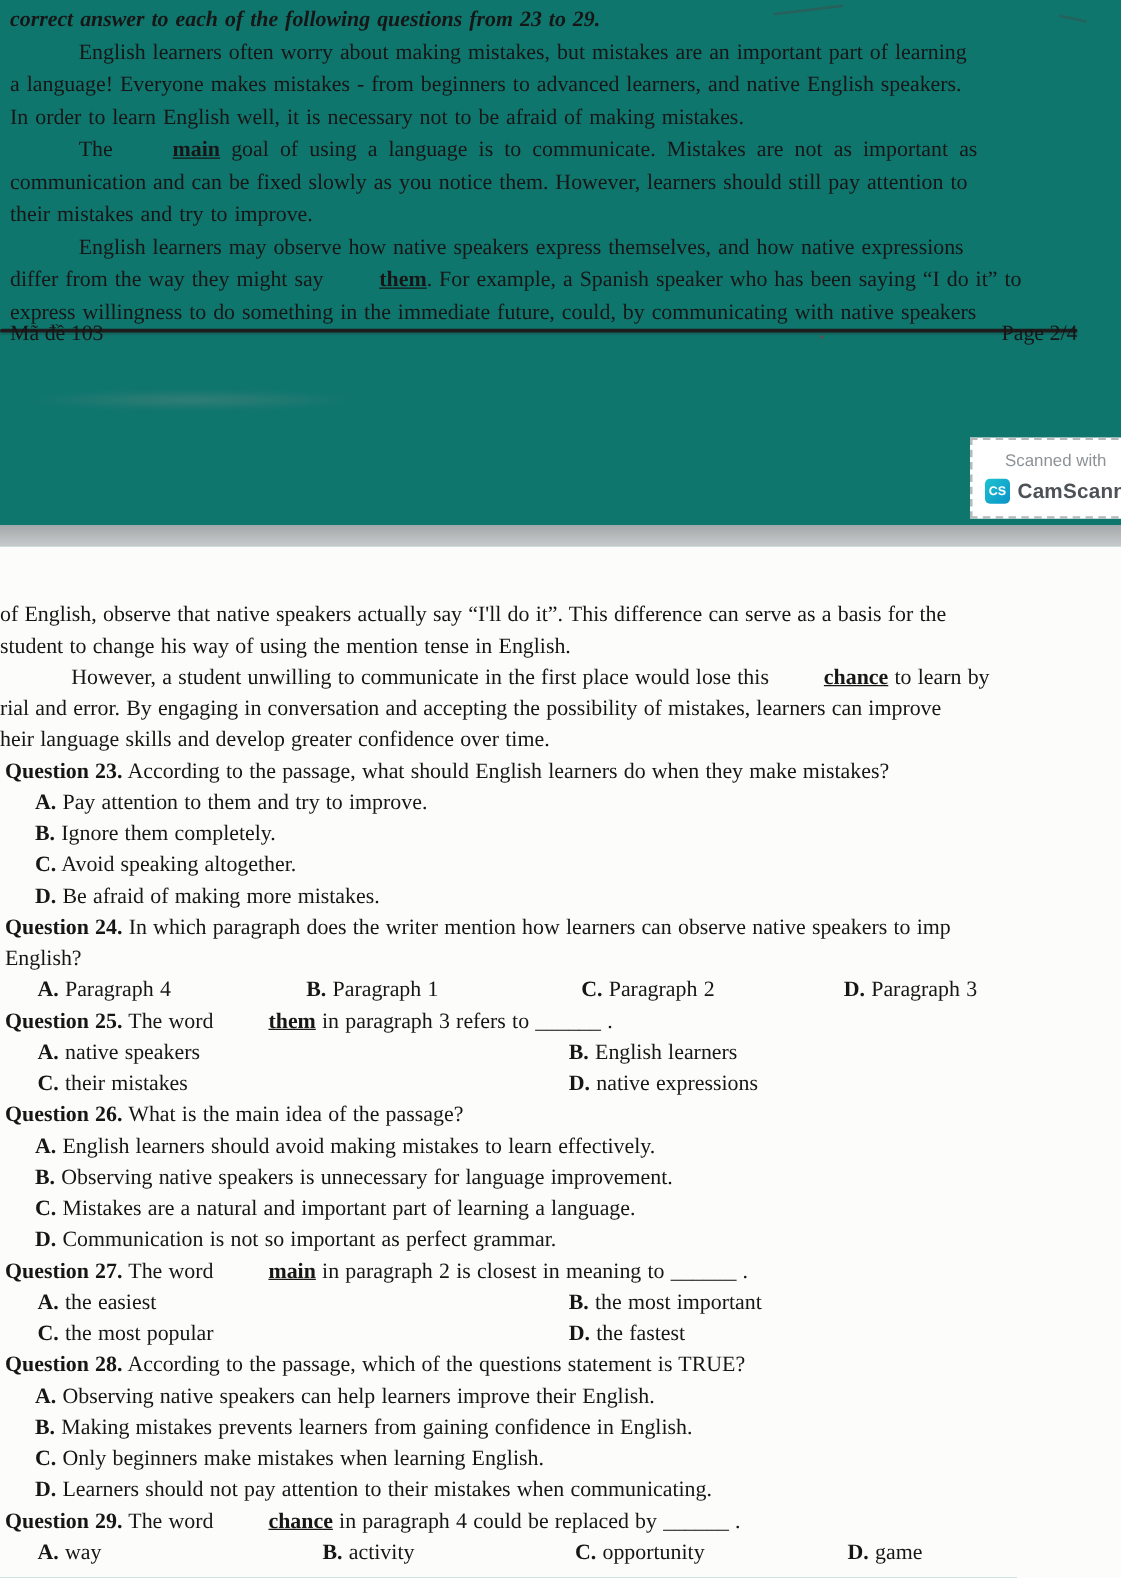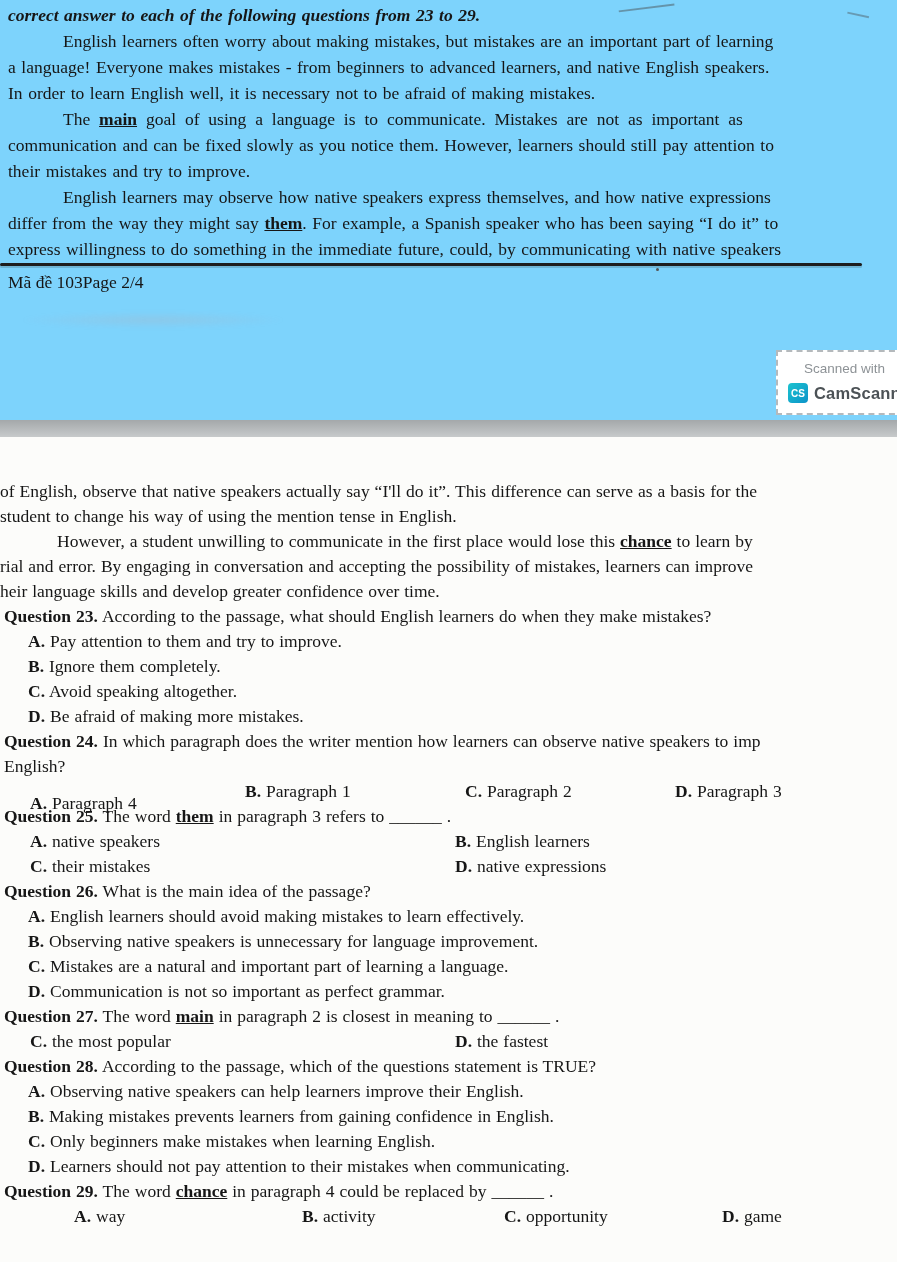--- a/index.html
+++ b/index.html
@@ -1,32 +1,32 @@
 <!DOCTYPE html>
 <html><head>
 <meta charset="utf-8">
 <style>
   html,body{margin:0;padding:0;}
   body{
     width:897px;height:1262px;overflow:hidden;background:#ffffff;
     font-family:"Liberation Serif","DejaVu Serif",serif;color:#161616;
   }
-  .page{position:relative;width:897px;height:1262px;background:#7dd3fc;}
+  .page{position:relative;width:897px;height:1262px;background:#0f766e;}
 
   
   .top{position:absolute;left:8px;top:2px;width:856px;font-size:17.5px;line-height:26px;word-spacing:1.2px;}
   .top .ln{height:26px;white-space:nowrap;}
   .ind{padding-left:55px;}
   .hb{font-style:italic;font-weight:bold;}
-  .bu{font-weight:bold;text-decoration:underline;}
+  .bu{font-weight:bold;text-decoration:underline;margin-left:39px;}
   .wjs{word-spacing:4.5px;}
 
   .rule{position:absolute;left:0;top:263px;width:862px;height:3px;background:#1d1d1d;border-radius:2px;box-shadow:0 2px 0 rgba(40,40,40,.18);}
   .dot{position:absolute;left:656px;top:268px;width:3px;height:3px;background:#555;border-radius:50%;}
-  .footer{position:absolute;left:8px;top:272px;width:854px;display:flex;font-size:17.5px;}
+  .footer{position:absolute;left:8px;top:256px;width:854px;display:flex;justify-content:space-between;font-size:17.5px;}
 
   .smudge{position:absolute;left:18px;top:312px;width:270px;height:16px;
     background:radial-gradient(ellipse at center,rgba(205,160,160,.20),rgba(205,160,160,0) 70%);filter:blur(2px);}
   .mark1{position:absolute;left:618px;top:-3px;width:56px;height:10px;border-bottom:2px solid rgba(70,70,70,.45);transform:rotate(-7deg);}
   .mark2{position:absolute;left:848px;top:6px;width:22px;height:8px;border-bottom:2px solid rgba(70,70,70,.40);transform:rotate(12deg);}
 
   
   .badge{position:absolute;left:776px;top:350px;width:160px;box-sizing:border-box;
     border:2px dashed #b4b9bc;background:#fff;padding:9px 10px 10px 10px;
     font-family:"Liberation Sans","DejaVu Sans",sans-serif;}
@@ -45,22 +45,22 @@
   
   .bottom{position:absolute;left:0;top:479px;width:893px;font-size:17.5px;line-height:25px;word-spacing:.6px;}
   .bottom .ln{height:25px;white-space:nowrap;padding-left:6px;}
   .bottom .cut{padding-left:0;}
   .bottom .pind{padding-left:57px;}
   .bottom .q{padding-left:4px;}
   .bottom .opt{padding-left:28px;}
   .row4,.row2{display:flex;}
   .row4{padding-left:30px !important;}
   .row2{padding-left:30px !important;}
-  .q24a{width:215px;margin-top:12px;} .q24b{width:220px;} .q24c{width:210px;}
-  .q29a{width:228px;margin-left:44px;} .q29b{width:202px;} .q29c{width:218px;}
+  .q24a{width:215px;} .q24b{width:220px;} .q24c{width:210px;}
+  .q29a{width:228px;} .q29b{width:202px;} .q29c{width:218px;}
   .col1{width:425px;}
   b{font-weight:bold;}
 </style>
 </head>
 <body>
 
 <div class="page">
 
   <div class="mark1"></div>
   <div class="mark2"></div>
@@ -136,20 +136,24 @@
     </div>
 
     <div class="ln q"><b>Question 26.</b><span> What is the main idea of the passage?</span></div>
     <div class="ln opt"><b>A.</b><span> English learners should avoid making mistakes to learn effectively.</span></div>
     <div class="ln opt"><b>B.</b><span> Observing native speakers is unnecessary for language improvement.</span></div>
     <div class="ln opt"><b>C.</b><span> Mistakes are a natural and important part of learning a language.</span></div>
     <div class="ln opt"><b>D.</b><span> Communication is not so important as perfect grammar.</span></div>
 
     <div class="ln q"><b>Question 27.</b><span> The word </span><span class="bu">main</span><span> in paragraph 2 is closest in meaning to ______ .</span></div>
     <div class="ln row2">
+      <span class="col1"><b>A.</b><span> the easiest</span></span>
+      <span><b>B.</b><span> the most important</span></span>
+    </div>
+    <div class="ln row2">
       <span class="col1"><b>C.</b><span> the most popular</span></span>
       <span><b>D.</b><span> the fastest</span></span>
     </div>
 
     <div class="ln q"><b>Question 28.</b><span> According to the passage, which of the questions statement is TRUE?</span></div>
     <div class="ln opt"><b>A.</b><span> Observing native speakers can help learners improve their English.</span></div>
     <div class="ln opt"><b>B.</b><span> Making mistakes prevents learners from gaining confidence in English.</span></div>
     <div class="ln opt"><b>C.</b><span> Only beginners make mistakes when learning English.</span></div>
     <div class="ln opt"><b>D.</b><span> Learners should not pay attention to their mistakes when communicating.</span></div>
 

